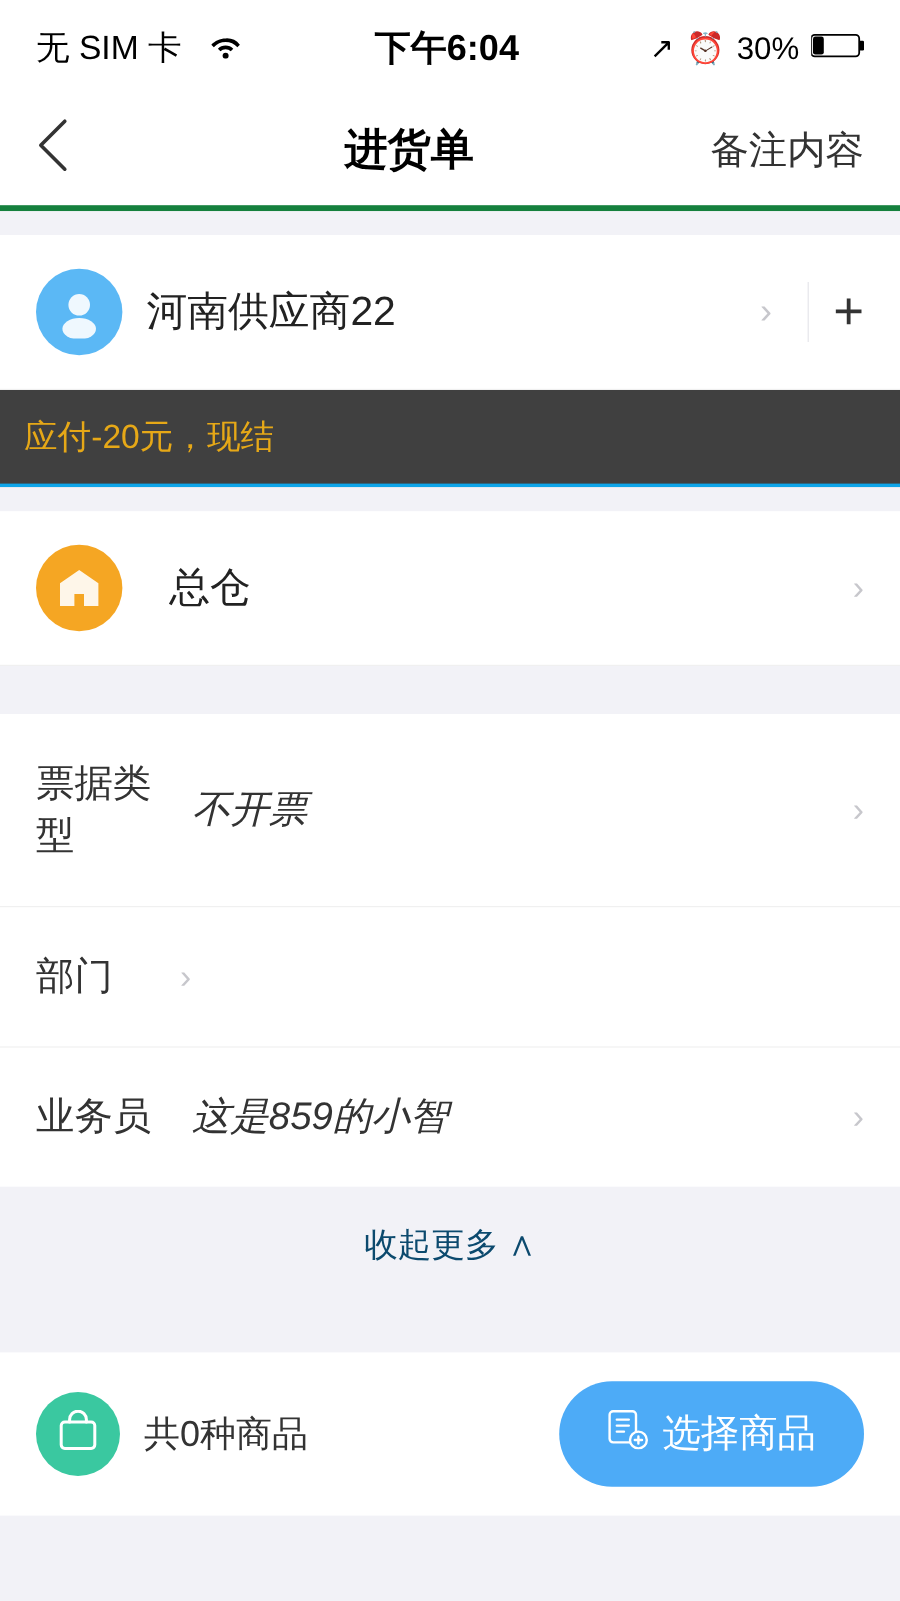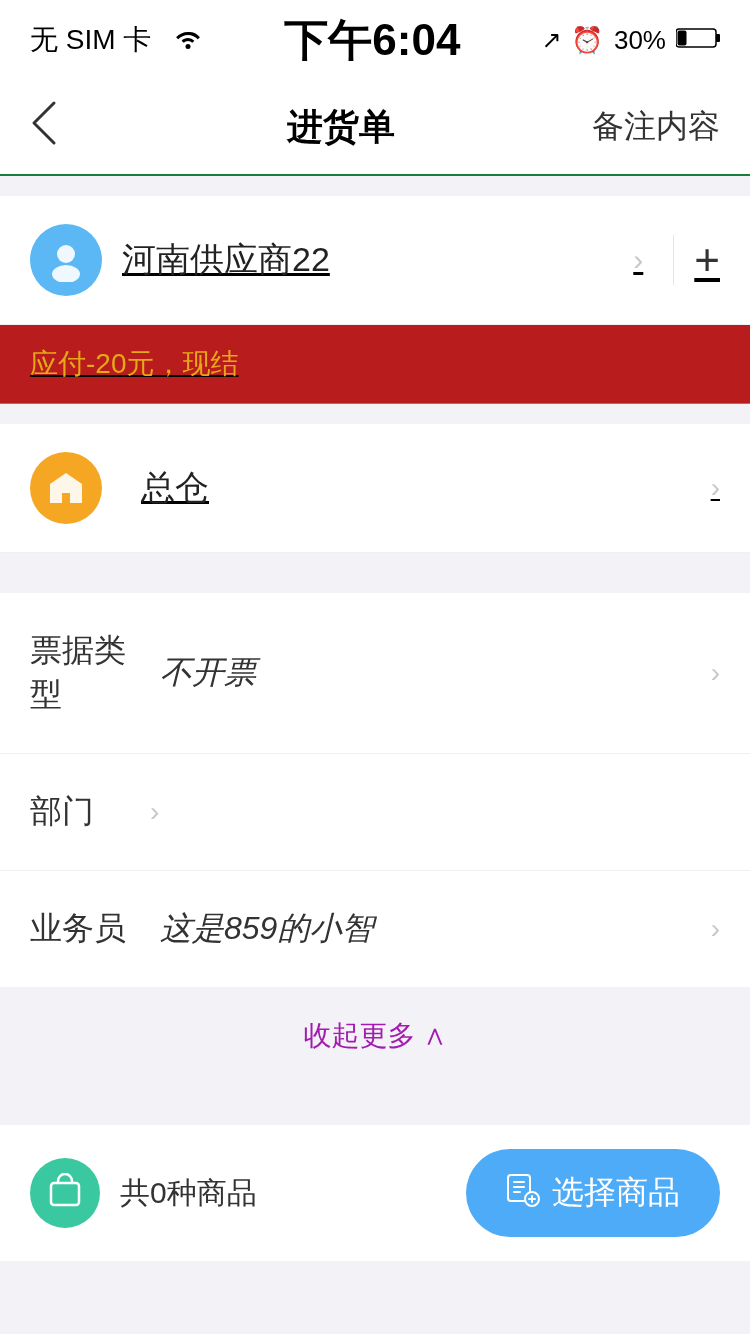--- a/index.html
+++ b/index.html
@@ -23,41 +23,41 @@
     }
     .status-bar-left {
       font-size: 28px;
       font-weight: 500;
       color: #000;
       display: flex;
       align-items: center;
       gap: 22px;
     }
     .status-bar-center {
-      font-size: 44px;
+      font-size: 30px;
       font-weight: 600;
       color: #000;
     }
     .status-bar-right {
       display: flex;
       align-items: center;
       gap: 10px;
       font-size: 26px;
       color: #000;
     }
 
     
     .nav-bar {
       display: flex;
       align-items: center;
       justify-content: space-between;
       height: 96px;
       background: #fff;
       padding: 0 30px;
-      border-bottom: 2px solid #15803d;
+      border-bottom: 5px solid #15803d;
     }
     .nav-back {
       font-size: 40px;
       color: #333;
       width: 60px;
     }
     .nav-title {
       font-size: 36px;
       font-weight: 600;
       color: #000;
@@ -71,21 +71,20 @@
     
     .section-gap {
       height: 20px;
       background: #f2f2f7;
     }
 
     
     .card-section {
       background: #fff;
       margin-bottom: 0;
-      text-decoration: underline;
     }
 
     
     .supplier-row {
       display: flex;
       align-items: center;
       padding: 28px 30px;
       background: #fff;
       border-bottom: 1px solid #f0f0f0;
     }
@@ -119,25 +118,25 @@
     }
     .vertical-divider {
       width: 1px;
       height: 50px;
       background: #e5e5ea;
       margin: 0 20px 0 0;
     }
 
     
     .notice-bar {
-      background: #b91c1c;
-      padding: 20px 30px;
+      background: #404040;
+      padding: 20px 20px;
       font-size: 28px;
       color: #e6a817;
-      border-bottom: 1px solid #0ea5e9;
+      border-bottom: 3px solid #0ea5e9;
     }
 
     
     .warehouse-row {
       display: flex;
       align-items: center;
       padding: 28px 30px;
       background: #fff;
       border-bottom: 1px solid #f0f0f0;
     }
@@ -196,21 +195,21 @@
     }
 
     
     .collapse-row {
       display: flex;
       align-items: center;
       justify-content: center;
       padding: 30px;
       background: #f2f2f7;
       font-size: 28px;
-      color: #a21caf;
+      color: #0c4a6e;
       gap: 8px;
     }
 
     
     .bottom-bar {
       display: flex;
       align-items: center;
       padding: 24px 30px;
       background: #fff;
       margin-top: 20px;

